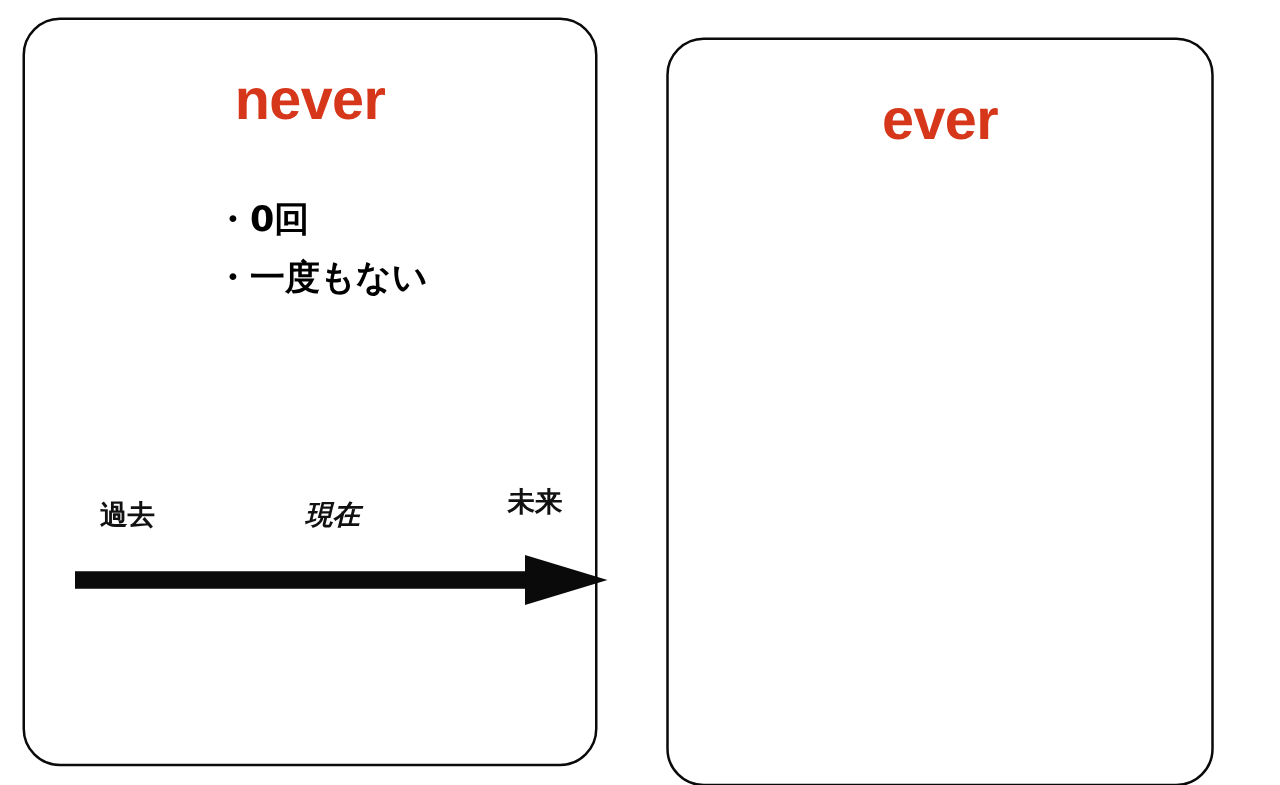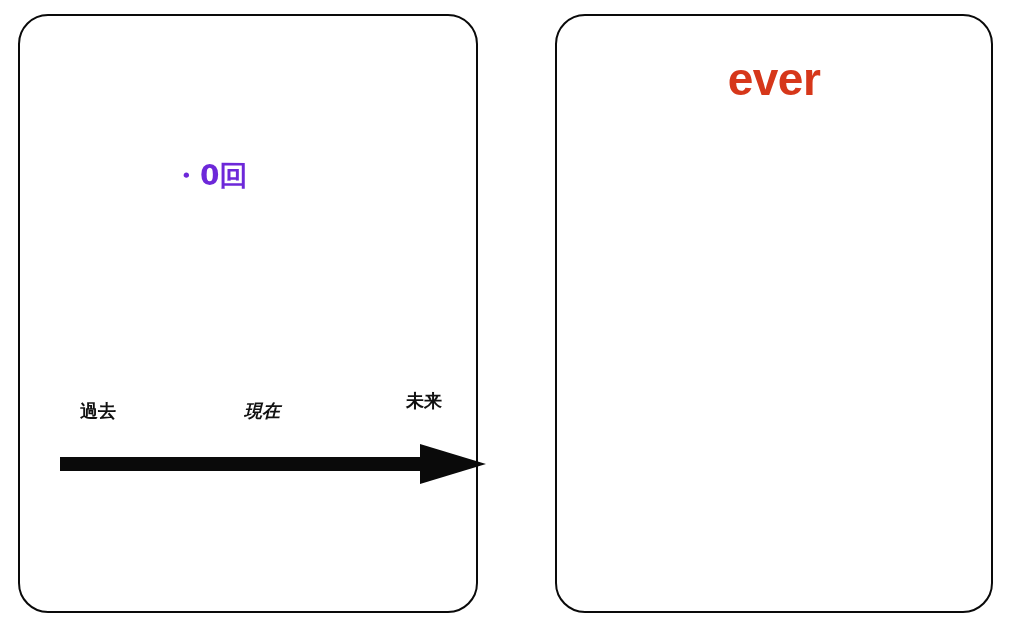--- a/index.html
+++ b/index.html
@@ -30,44 +30,43 @@
     box-sizing: border-box;
   }
   .card-left {
     left: 18px;
     top: 14px;
     width: 460px;
     height: 599px;
   }
   .card-right {
     left: 533px;
-    top: 14px;
+    top: 30px;
     width: 438px;
     height: 599px;
-    margin-left: 22px;
   }
   .card-title {
     position: absolute;
     left: 0;
     width: 100%;
     text-align: center;
     color: #d6371a;
     font-weight: bold;
     font-size: 46px;
     line-height: 1;
     letter-spacing: -0.5px;
     font-family: "Liberation Sans", "DejaVu Sans", sans-serif;
   }
   .card-left .card-title { top: 40px; }
   .card-right .card-title { top: 40px; }
 
   .bullets {
     position: absolute;
     font-weight: bold;
-    color: #6d28d9;
+    color: #000000;
     font-family: "DejaVu Sans", "Liberation Sans", sans-serif;
   }
   .bullets .bullet-line {
     white-space: nowrap;
     display: block;
   }
   .card-left .bullets {
     left: 152px;
     top: 137px;
     font-size: 28px;
@@ -78,21 +77,21 @@
     position: absolute;
   }
   .card-left .timeline {
     left: 18px;
     top: 360px;
     width: 460px;
     height: 140px;
   }
   .tl-label {
     position: absolute;
-    font-size: 18px;
+    font-size: 22px;
     font-weight: bold;
     color: #111111;
     white-space: nowrap;
     line-height: 1;
     font-family: "DejaVu Sans", "Liberation Sans", sans-serif;
   }
   .card-left .tl-label-past    { left: 42px;  top: 26px; }
   .card-left .tl-label-present { left: 206px; top: 26px; font-style: italic; }
   .card-left .tl-label-future  { left: 368px; top: 16px; }
 
@@ -101,23 +100,25 @@
     display: block;
   }
   .card-left .tl-arrow  { left: 20px; top: 64px; }
 </style>
 </head>
 <body>
 
 <div class="stage">
 
   <div class="card card-left">
+    <div class="card-title">never</div>
 
     <div class="bullets">
       <span class="bullet-line">・0回</span>
+      <span class="bullet-line">・一度もない</span>
     </div>
 
     <div class="timeline">
       <span class="tl-label tl-label-past">過去</span>
       <span class="tl-label tl-label-present">現在</span>
       <span class="tl-label tl-label-future">未来</span>
 
       <svg class="tl-arrow" width="430" height="48" viewBox="0 0 430 48">
         <rect x="2" y="17" width="372" height="14" fill="#0a0a0a"></rect>
         <polygon points="362,4 362,44 428,24" fill="#0a0a0a"></polygon>

